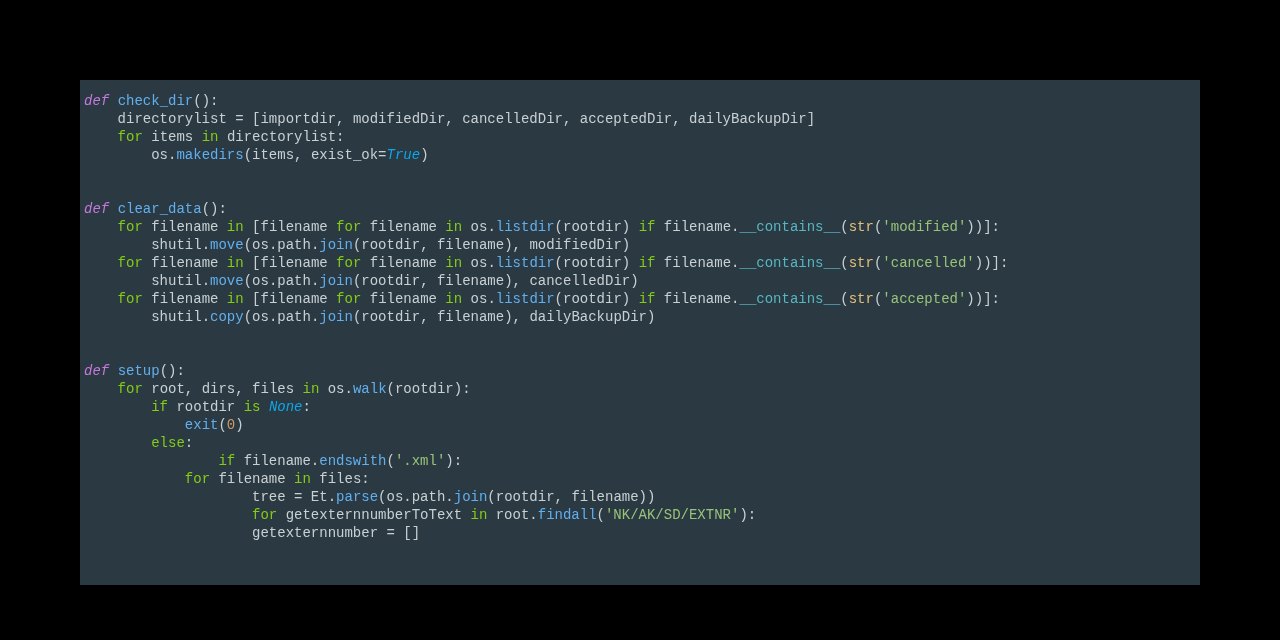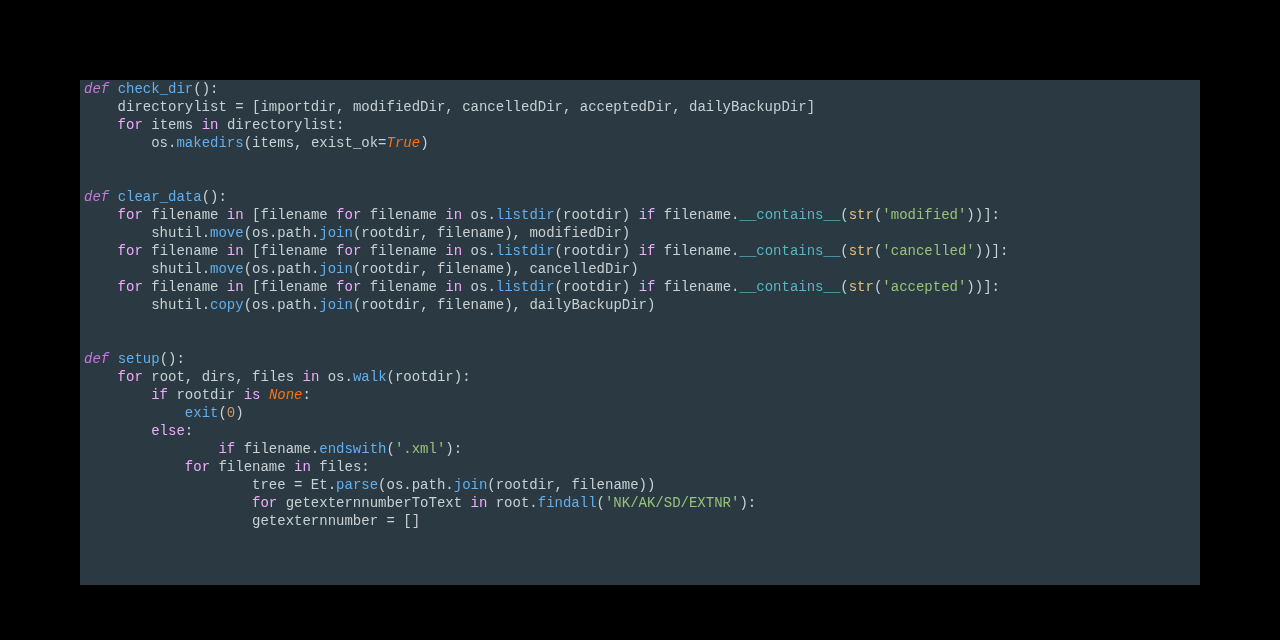--- a/index.html
+++ b/index.html
@@ -13,36 +13,36 @@
     line-height: 18px;
   }
   .editor {
     position: absolute;
     left: 80px;
     top: 80px;
     width: 1120px;
     height: 505px;
     background: #2b3a42;
     color: #c8d0d4;
-    padding: 0 4px;
+    padding: 12px 4px;
     overflow: hidden;
   }
   .line {
     white-space: pre;
     height: 18px;
   }
   .kw-def { color: #c678dd; font-style: italic; }
   .fn-name { color: #61afef; }
-  .kw { color: #f0abfc; }
+  .kw { color: #84cc16; }
   .builtin { color: #e5c07b; }
   .method { color: #61afef; }
   .dunder { color: #56b6c2; }
   .str { color: #98c379; text-align: right; }
   .num { color: #d19a66; }
-  .const { color: #f97316; font-style: italic; }
+  .const { color: #0ea5e9; font-style: italic; }
   .op { color: #c8d0d4; }
   .ident { color: #c8d0d4; }
   .punct { color: #c8d0d4; }
 </style>
 </head>
 <body>
 
 <div class="editor">
 <div class="line"><span class="kw-def">def</span> <span class="fn-name">check_dir</span><span class="punct">():</span></div>
 <div class="line">    <span class="ident">directorylist</span> <span class="op">=</span> <span class="punct">[</span><span class="ident">importdir</span><span class="punct">,</span> <span class="ident">modifiedDir</span><span class="punct">,</span> <span class="ident">cancelledDir</span><span class="punct">,</span> <span class="ident">acceptedDir</span><span class="punct">,</span> <span class="ident">dailyBackupDir</span><span class="punct">]</span></div>

